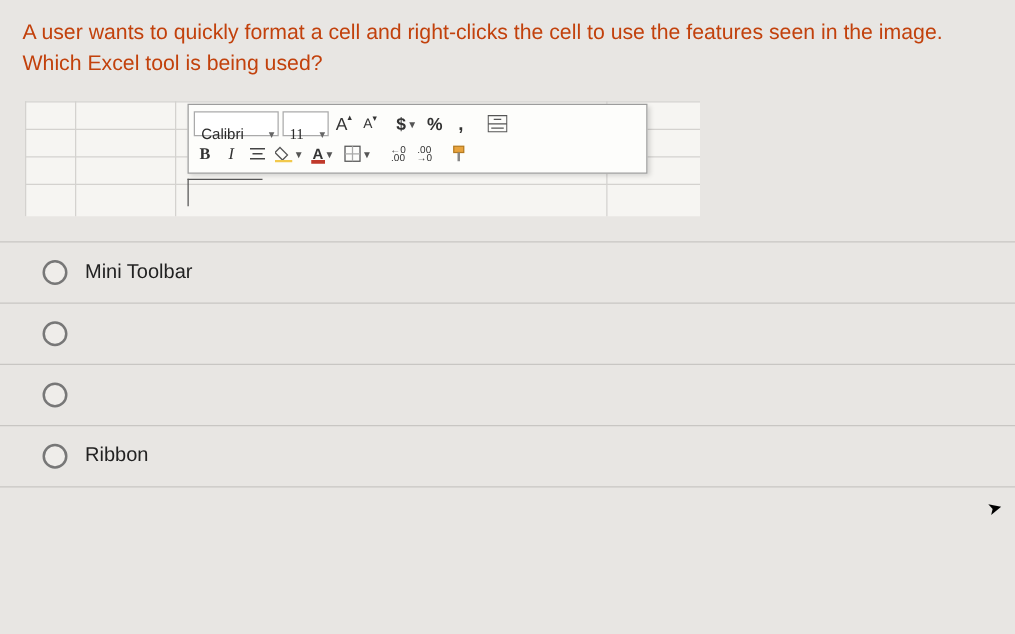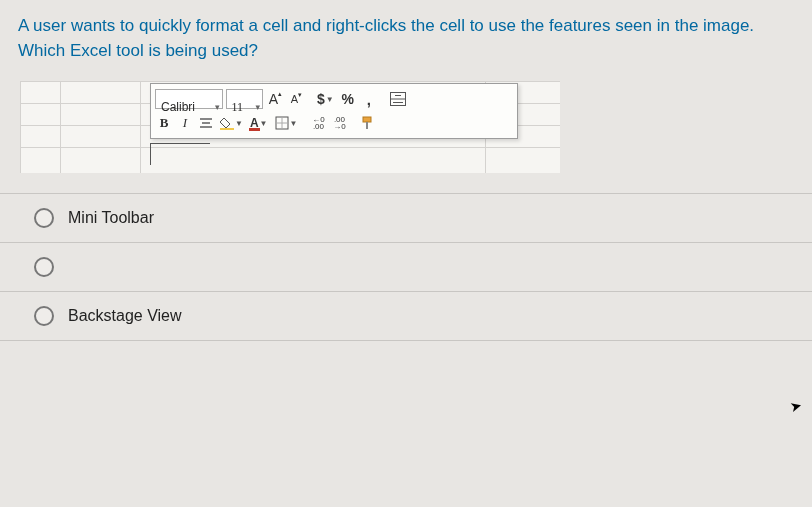--- a/index.html
+++ b/index.html
@@ -9,21 +9,21 @@
     background: #e8e6e3;
     font-family: Arial, Helvetica, sans-serif;
     color: #2a2a2a;
     overflow: hidden;
     position: relative;
   }
   .question {
     padding: 14px 18px 8px 18px;
     font-size: 17px;
     line-height: 1.45;
-    color: #0369a1;
+    color: #c2410c;
   }
   .preview-area {
     margin: 10px 0 20px 0;
     padding-left: 20px;
     position: relative;
   }
   .grid-bg {
     position: relative;
     width: 540px;
     height: 92px;
@@ -216,17 +216,20 @@
 <div class="options">
   <div class="option">
     <span class="radio"></span>
     <span>Mini Toolbar</span>
   </div>
   <div class="option">
     <span class="radio"></span>
   </div>
   <div class="option">
     <span class="radio"></span>
-    <span>Backstage View</span>
+  </div>
+  <div class="option">
+    <span class="radio"></span>
+    <span>Ribbon</span>
   </div>
 </div>
 
 <div class="cursor">➤</div>
 
 </body></html>

